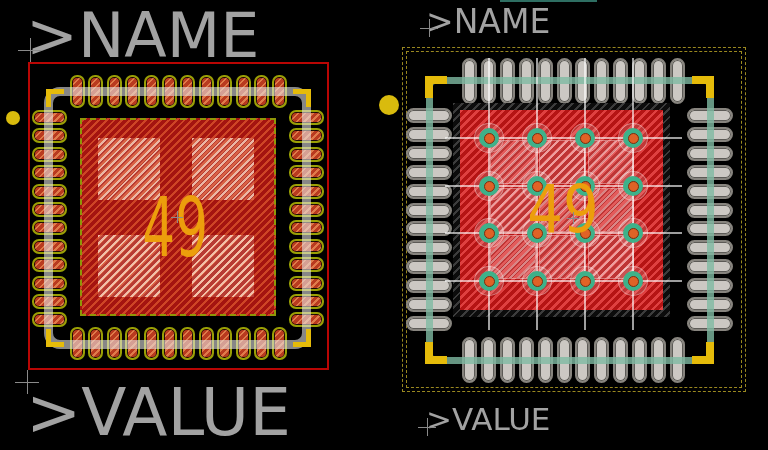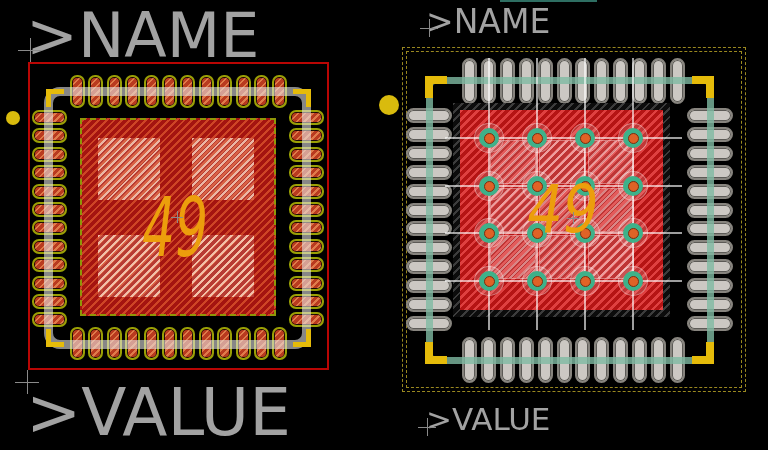--- a/index.html
+++ b/index.html
@@ -29,21 +29,21 @@
   .corner.big { width:22px; height:22px; --cw:8px; }
   .corner.tl { border-left:var(--cw) solid var(--yellow,#E5BB0A); border-top:var(--cw) solid var(--yellow,#E5BB0A); }
   .corner.tr { border-right:var(--cw) solid var(--yellow,#E5BB0A); border-top:var(--cw) solid var(--yellow,#E5BB0A); }
   .corner.bl { border-left:var(--cw) solid var(--yellow,#E5BB0A); border-bottom:var(--cw) solid var(--yellow,#E5BB0A); }
   .corner.br { border-right:var(--cw) solid var(--yellow,#E5BB0A); border-bottom:var(--cw) solid var(--yellow,#E5BB0A); }
   .cpadL { position:absolute; border:2px dashed #8f9608;
     background:repeating-linear-gradient(135deg,var(--center_stripe,#CE4526) 0 2px,var(--center_base,#A41410) 2px 5.5px); }
   .lsqL { position:absolute;
     background:repeating-linear-gradient(135deg,rgba(255,228,205,0.78) 0 2px,rgba(255,200,175,0.22) 2px 5.5px); }
   .num { position:absolute; display:flex; align-items:center; justify-content:center;
-    color:var(--number_orange,#EC9E0C);font-style:italic; }
+    color:var(--number_orange,#EC9E0C); }
   .num > span { display:inline-block; }
 
   
   .olive-rect { position:absolute; border:1px dashed var(--keepout_olive,#9A8820);
     outline:1px dashed var(--keepout_olive,#9A8820); outline-offset:-5px; }
   .padR { position:absolute; border:2px solid #87847E; border-radius:8px;
     background:var(--gray_pad,#CCC8C3); box-shadow: inset 0 0 0 1px #5c5a56; }
   .teal-frame { position:absolute; border:7px solid var(--teal,rgba(127,186,162,0.8)); border-radius:9px; }
   .cpadR-wrap { position:absolute;
     background:repeating-linear-gradient(135deg,#3c3c3c 0 2px,#0c0c0c 2px 6px); }

